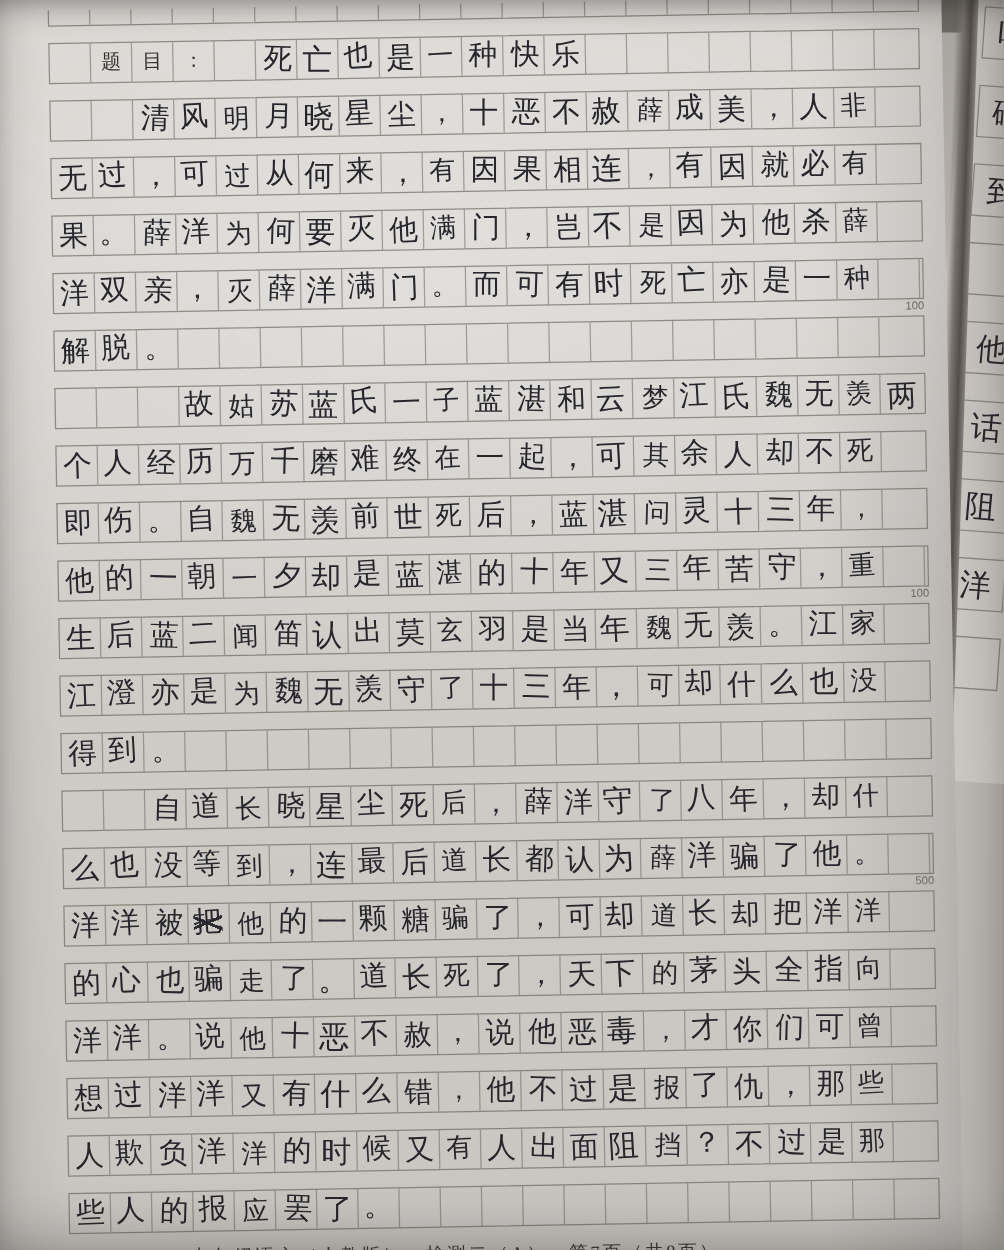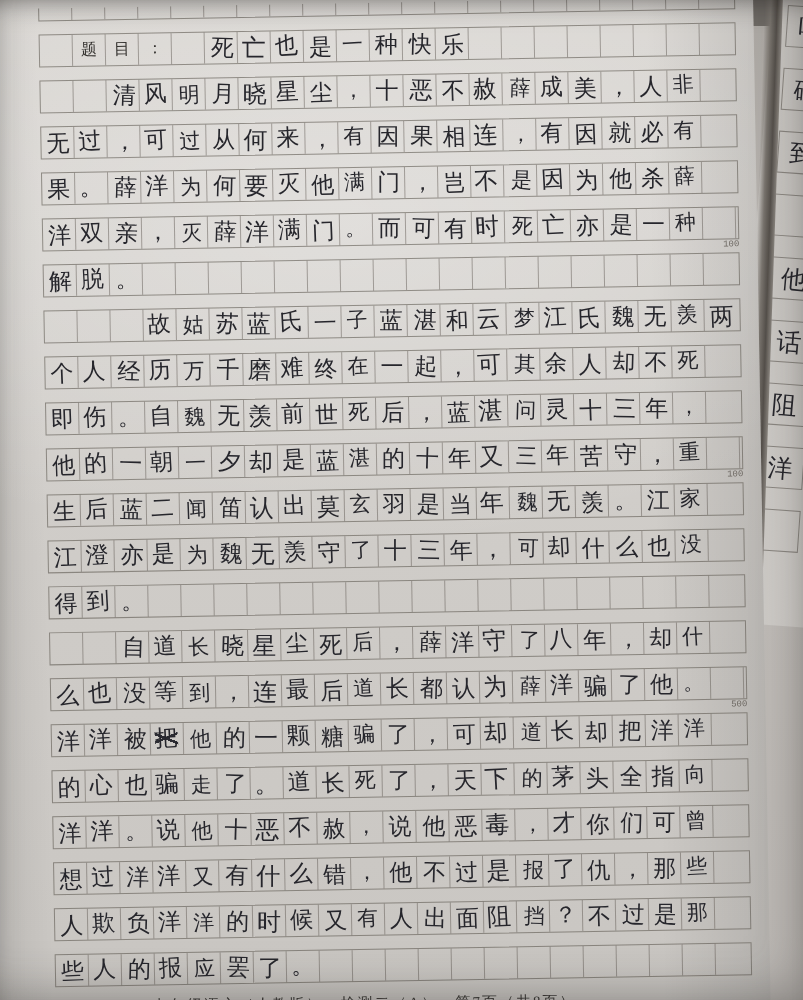--- a/index.html
+++ b/index.html
@@ -39,21 +39,21 @@
   .hw{display:inline-block;font-family:"DejaVu Sans",sans-serif;font-size:23px;line-height:1;
     color:#26262c;transform:rotate(1deg);}
   .cell:nth-child(2n) .hw{transform:rotate(-2.2deg) translate(-1px,-1px);}
   .cell:nth-child(3n) .hw{transform:rotate(2.6deg) translate(1px,0);}
   .cell:nth-child(4n+1) .hw{transform:rotate(-1.2deg) translateY(1px);}
   .cell:nth-child(5n) .hw{font-size:21px;}
   .cell:nth-child(7n) .hw{font-size:24px;}
   .hw.struck{background-image:linear-gradient(25deg,transparent 44%,#2c2c33 44%,#2c2c33 52%,transparent 52%),
     linear-gradient(-20deg,transparent 46%,#2c2c33 46%,#2c2c33 54%,transparent 54%);}
   .marker{position:absolute;right:-1px;bottom:-11px;font-size:9px;color:#6d6862;
-    font-family:Liberation Mono, monospace;letter-spacing:0;}
+    font-family:Liberation Sans, sans-serif;letter-spacing:0;}
   .footer{margin:7px 0 0 98px;font-family:"Liberation Serif",serif;font-size:15px;
     color:#3b3936;letter-spacing:2px;transform:rotate(.4deg);white-space:nowrap;}
 </style>
 </head>
 <body>
 
 <div class="photo">
   <div class="desk-edge"></div>
   <div class="next-page">
     <div id="np-col">

